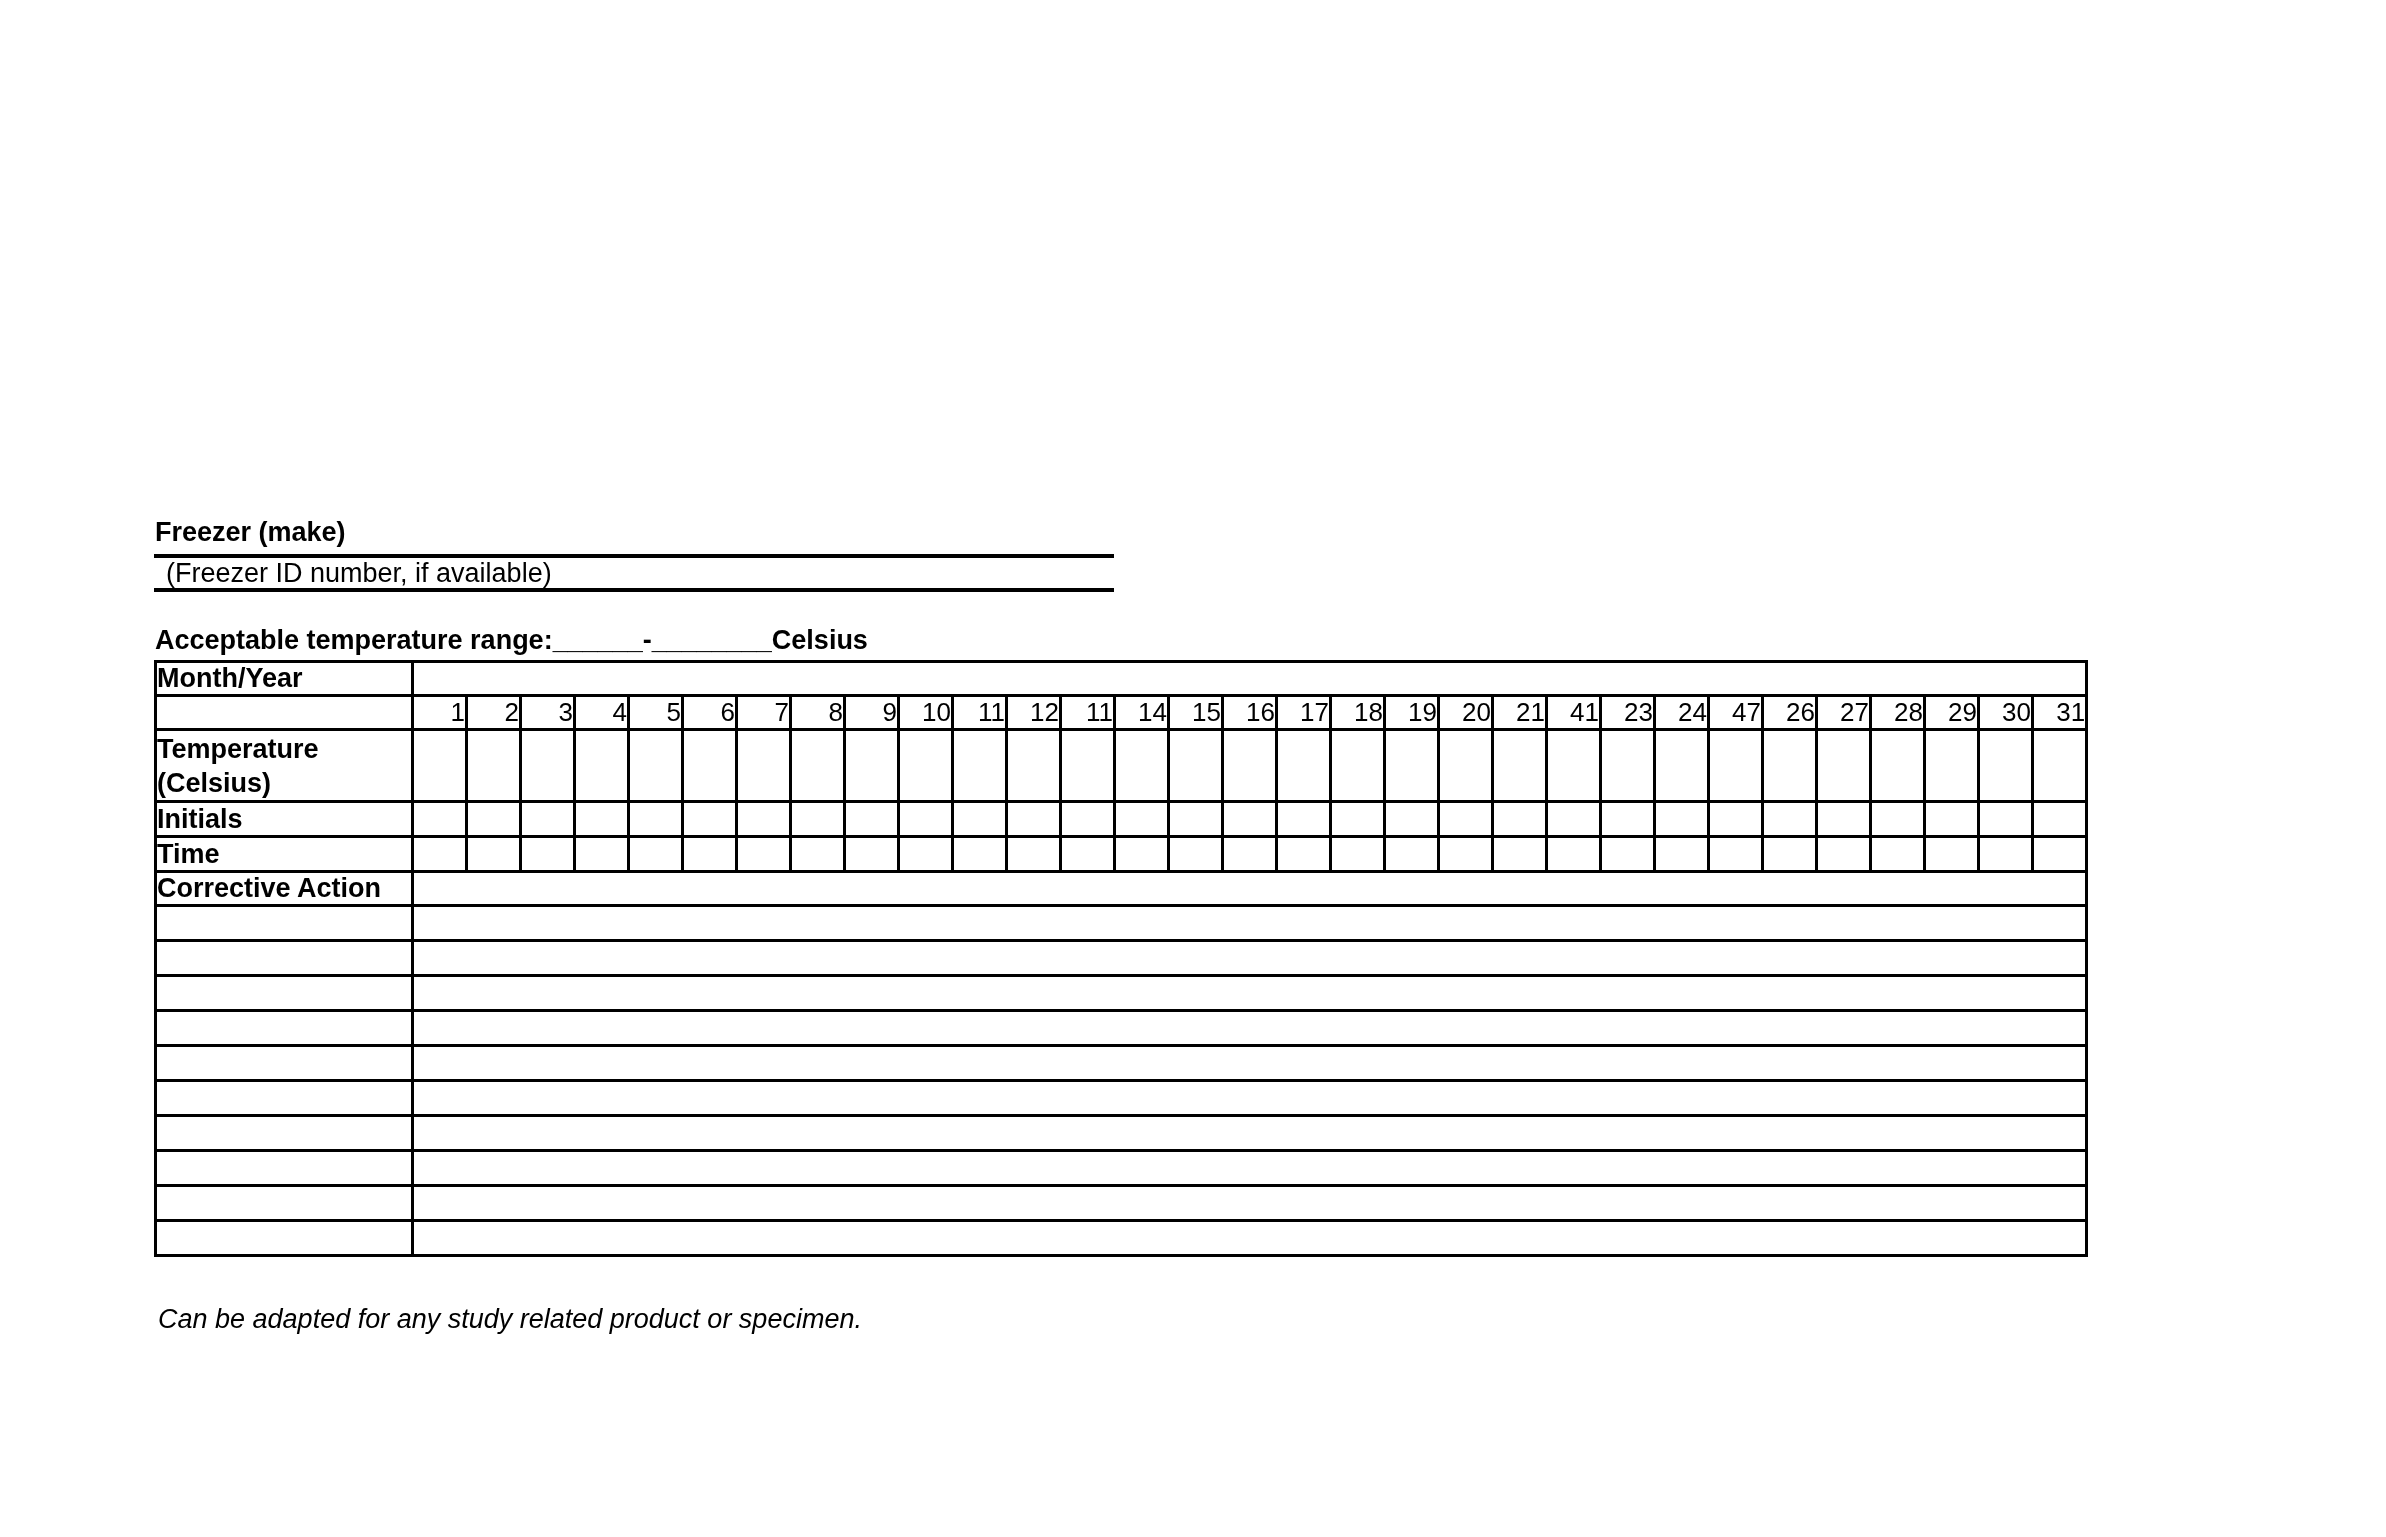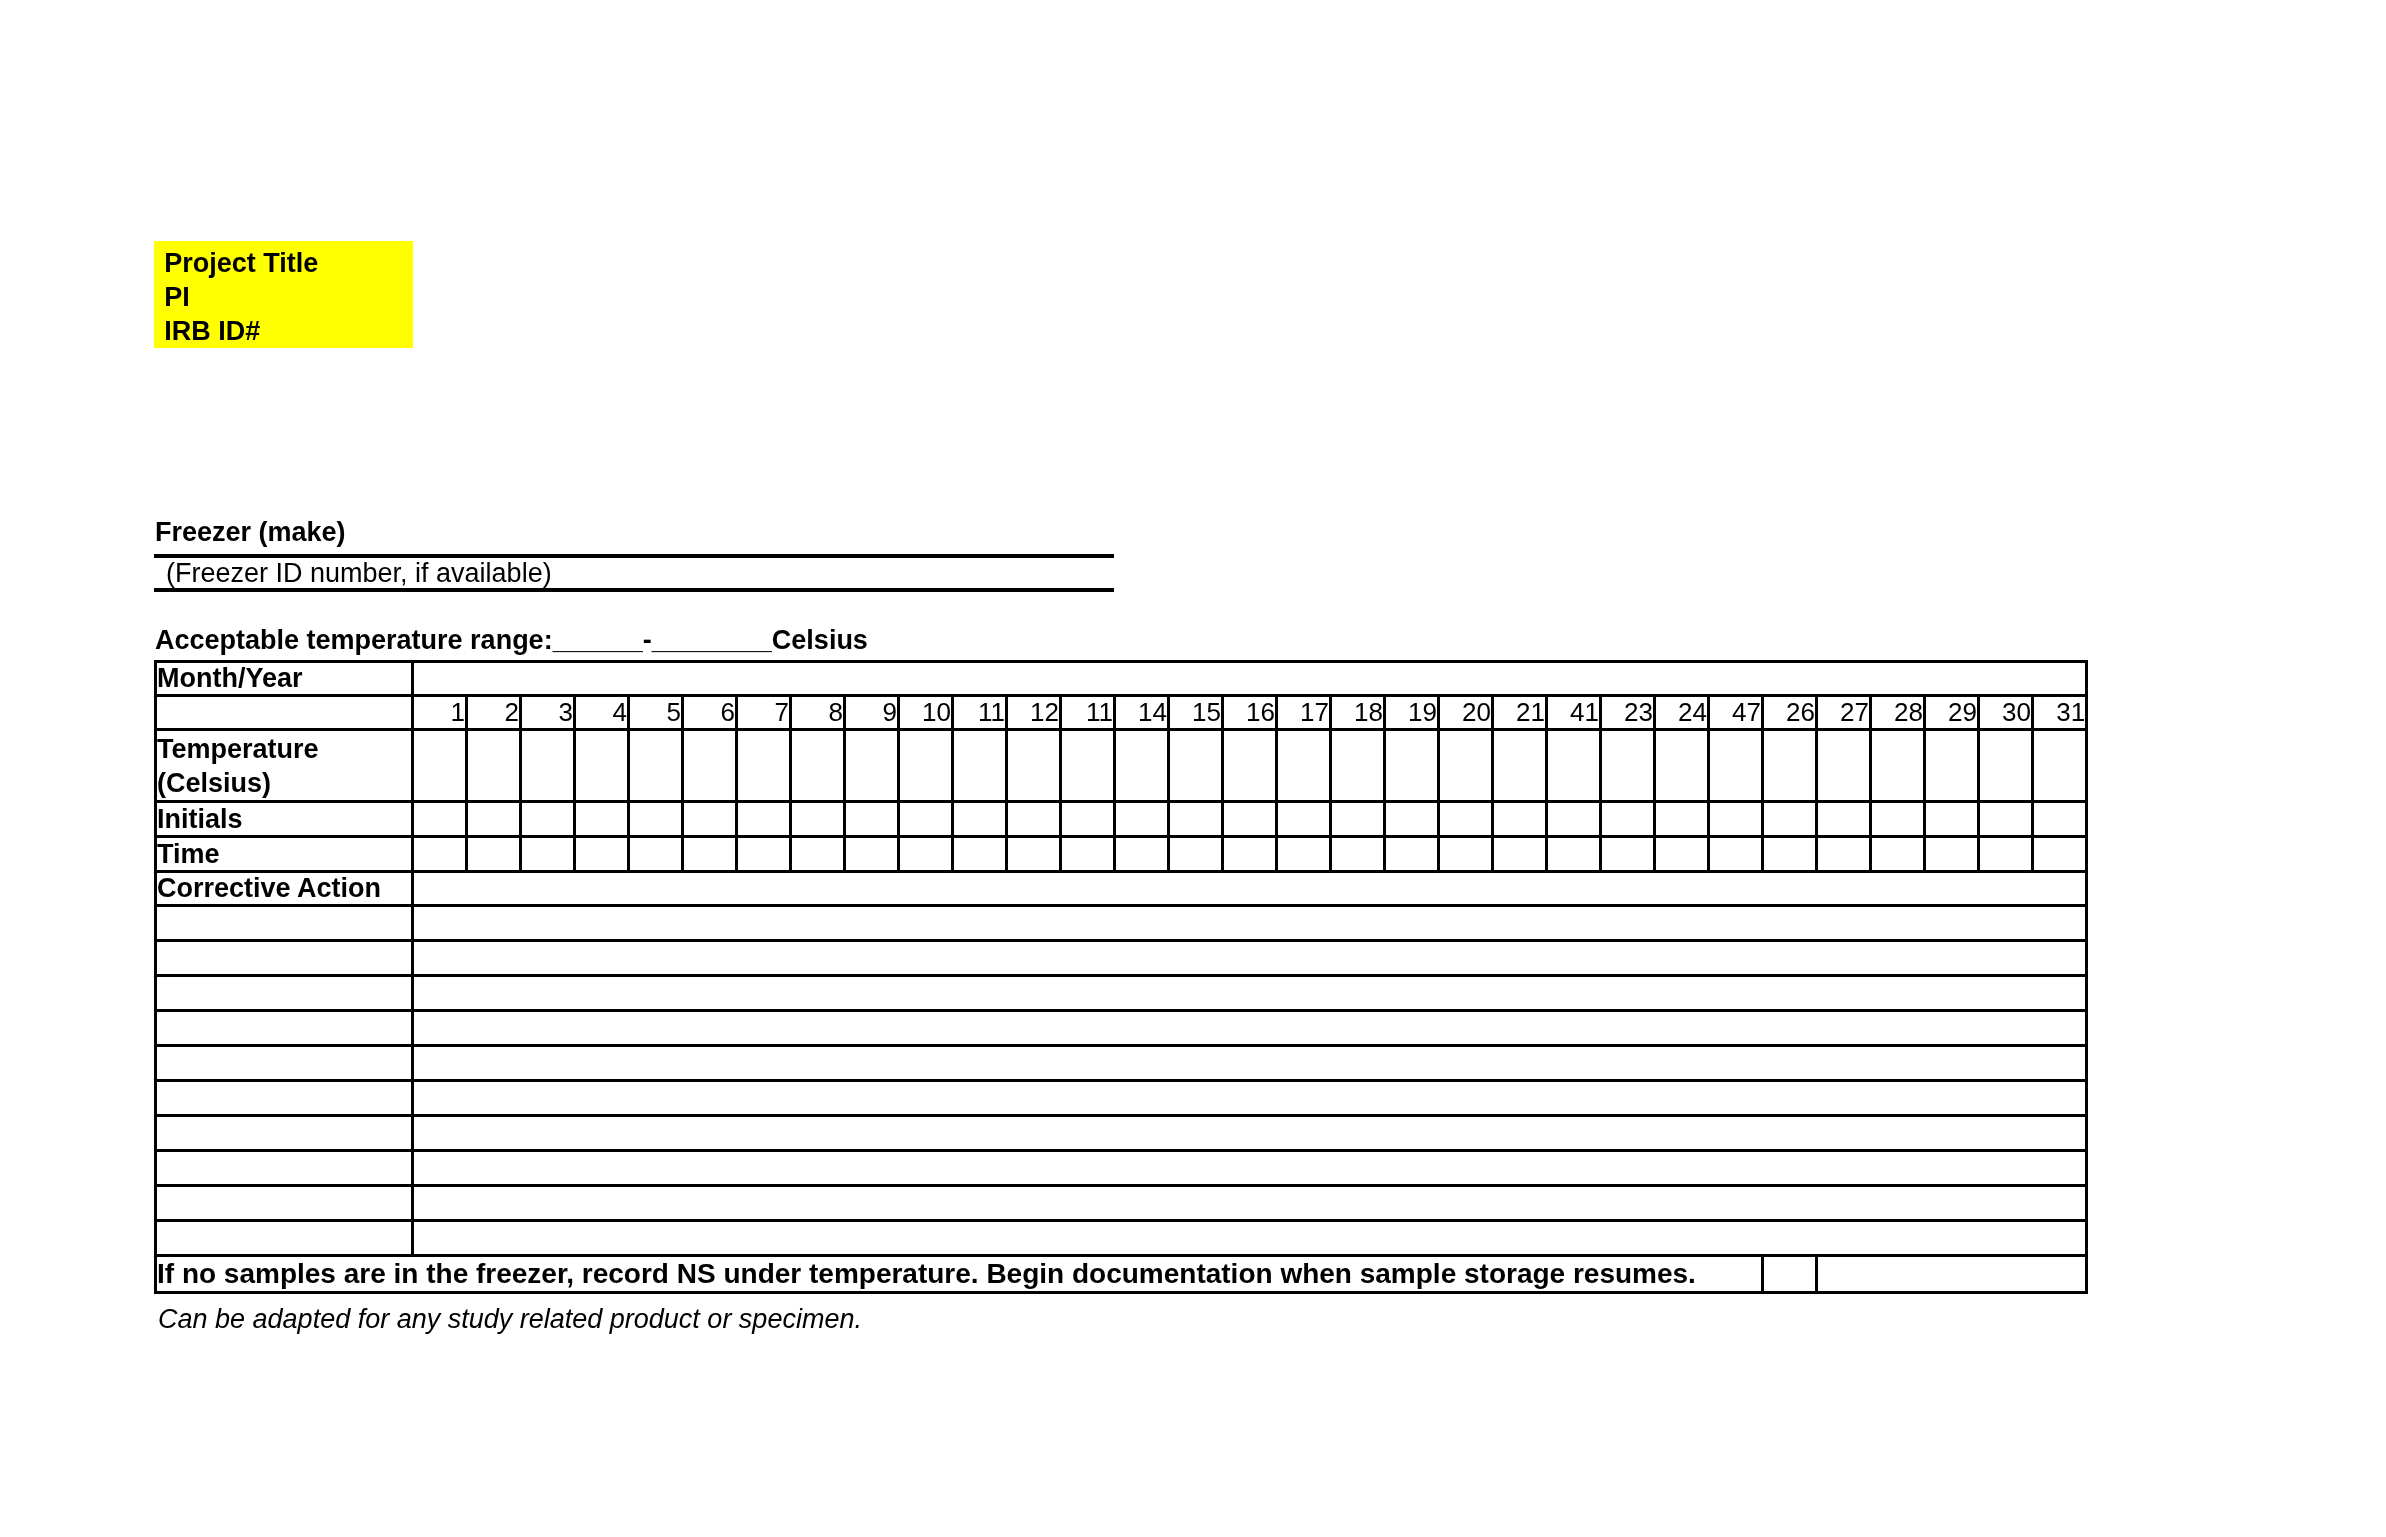--- a/index.html
+++ b/index.html
@@ -100,25 +100,20 @@
     font-size: 27px;
     font-style: italic;
     white-space: nowrap;
   }
 </style>
 </head>
 <body>
 
 <div id="page">
 
-  <div id="project-box" class="abs">
-    <div class="pline">Project Title</div>
-    <div class="pline">PI</div>
-    <div class="pline">IRB ID#</div>
-  </div>
 
 
 
   <div id="freezer-make-label" class="abs bold-line">Freezer (make)</div>
   <div id="freezer-make-line" class="abs fill-line"></div>
 
   <div id="freezer-id-label" class="abs plain-line">(Freezer ID number, if available)</div>
   <div id="freezer-id-line" class="abs fill-line"></div>
 
   <div id="range-line" class="abs bold-line">Acceptable temperature range:______-________Celsius</div>
@@ -339,24 +334,19 @@
           <td colspan="31"></td>
         </tr>
         <tr style="height: 35px;">
           <td></td>
           <td colspan="31"></td>
         </tr>
         <tr style="height: 35px;">
           <td></td>
           <td colspan="31"></td>
         </tr>
-        <tr style="height: 37px;">
-          <td class="footer-cell" colspan="26">If no samples are in the freezer, record NS under temperature. Begin documentation when sample storage resumes.</td>
-          <td></td>
-          <td colspan="5"></td>
-        </tr>
       </tbody>
   </table>
 
   <div id="footnote" class="abs">Can be adapted for any study related product or specimen.</div>
 
 </div>
 
 
 </body></html>

